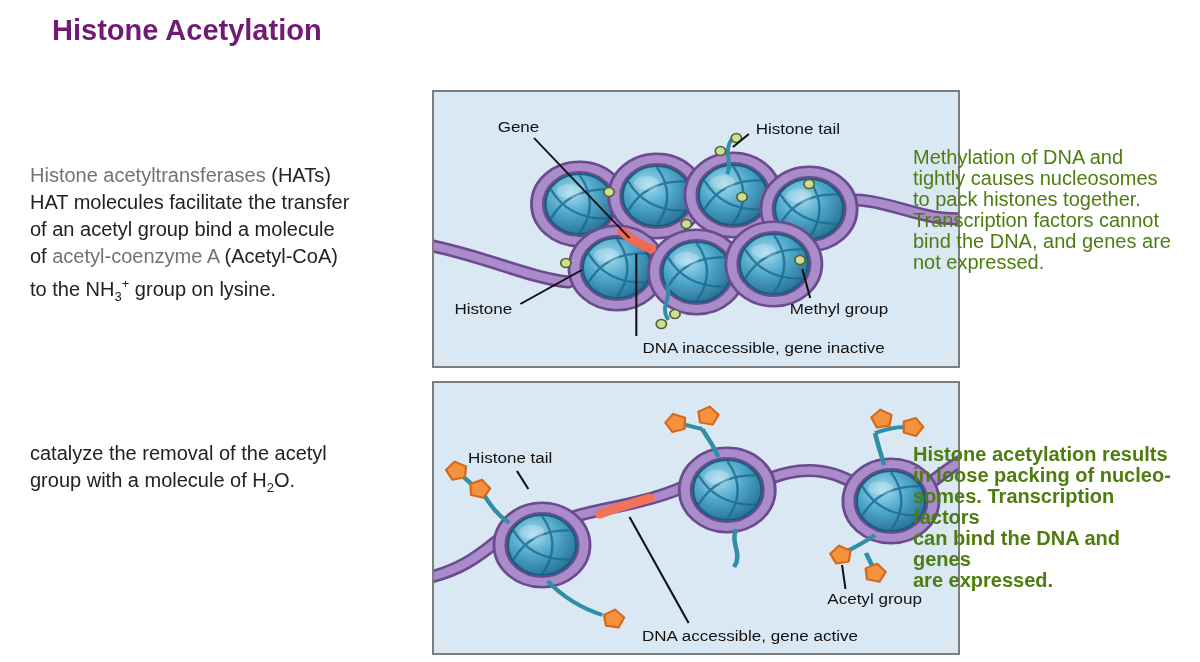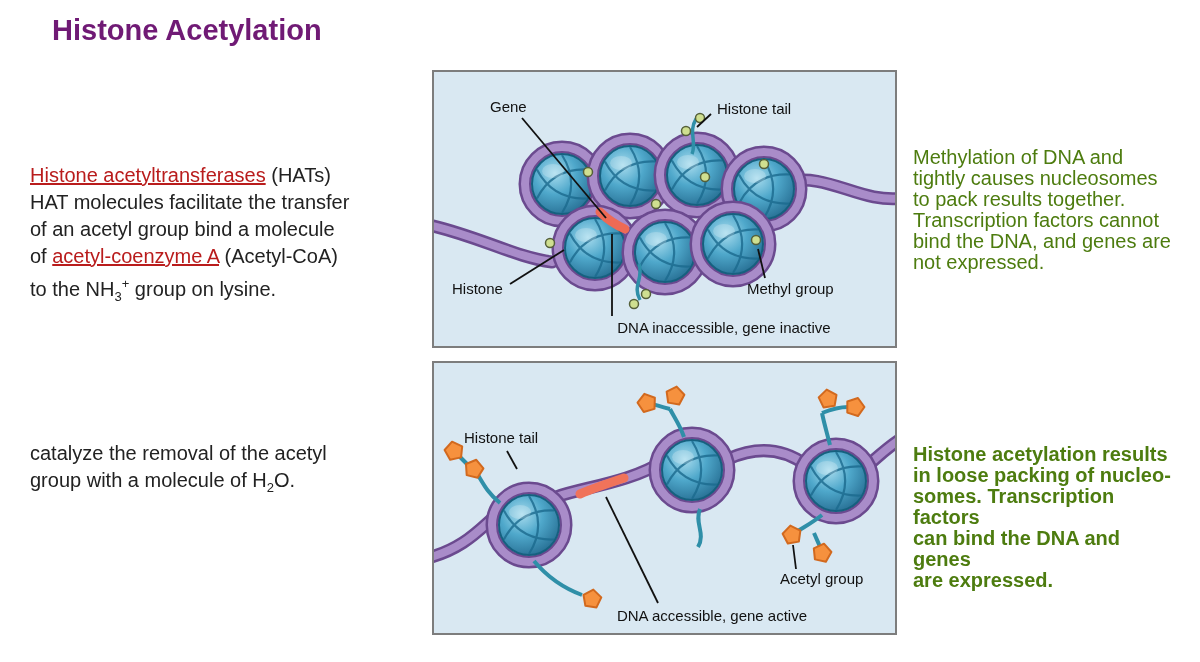--- a/index.html
+++ b/index.html
@@ -15,26 +15,26 @@
   .title {
     position:absolute; left:52px; top:14px;
     font-size:29px; font-weight:700; color:#701a75;
   }
   .left-block {
     position:absolute; left:30px;
     font-size:20px; line-height:27px; color:#222;
   }
   .left-block.hats  { top:162px; }
   .left-block.hdacs { top:440px; }
-  a.link { color:#b91c1c; text-decoration:underline; cursor:pointer; }
+  a.link { color:#737373; cursor:pointer; }
   sub { font-size:0.65em; }
   sup { font-size:0.65em; }
   .panel {
-    position:absolute; left:432px; width:465px;
-    background:#d9e8f2; border:2px solid #7d7d7d;
+    position:absolute; left:432px; width:528px;
+    background:#d9e8f2; border:2px solid #7d7d7d;margin-top:20px;
   }
   .panel.top    { top:70px;  height:278px; }
   .panel.bottom { top:361px; height:274px; }
   .panel svg { display:block; width:100%; height:100%; }
   .right-block {
     position:absolute; left:913px; width:270px;
     font-size:20px; line-height:21px; color:#4d7c0f;
   }
   .right-block.methylation { top:147px; }
   .right-block.acetylation { top:444px;font-weight:bold; }
@@ -201,21 +201,21 @@
 
     <text class="svg-label" x="30" y="80">Histone tail</text>
     <text class="svg-label" x="346" y="221">Acetyl group</text>
     <text class="svg-label" x="278" y="258" text-anchor="middle">DNA accessible, gene active</text>
   </svg>
 </div>
 
 <div class="right-block methylation">
   <div>Methylation of DNA and</div>
   <div>tightly causes nucleosomes</div>
-  <div>to pack results together.</div>
+  <div>to pack histones together.</div>
   <div>Transcription factors cannot</div>
   <div>bind the DNA, and genes are</div>
   <div>not expressed.</div>
 </div>
 
 <div class="right-block acetylation">
   <div>Histone acetylation results</div>
   <div>in loose packing of nucleo-</div>
   <div>somes. Transcription factors</div>
   <div>can bind the DNA and genes</div>

